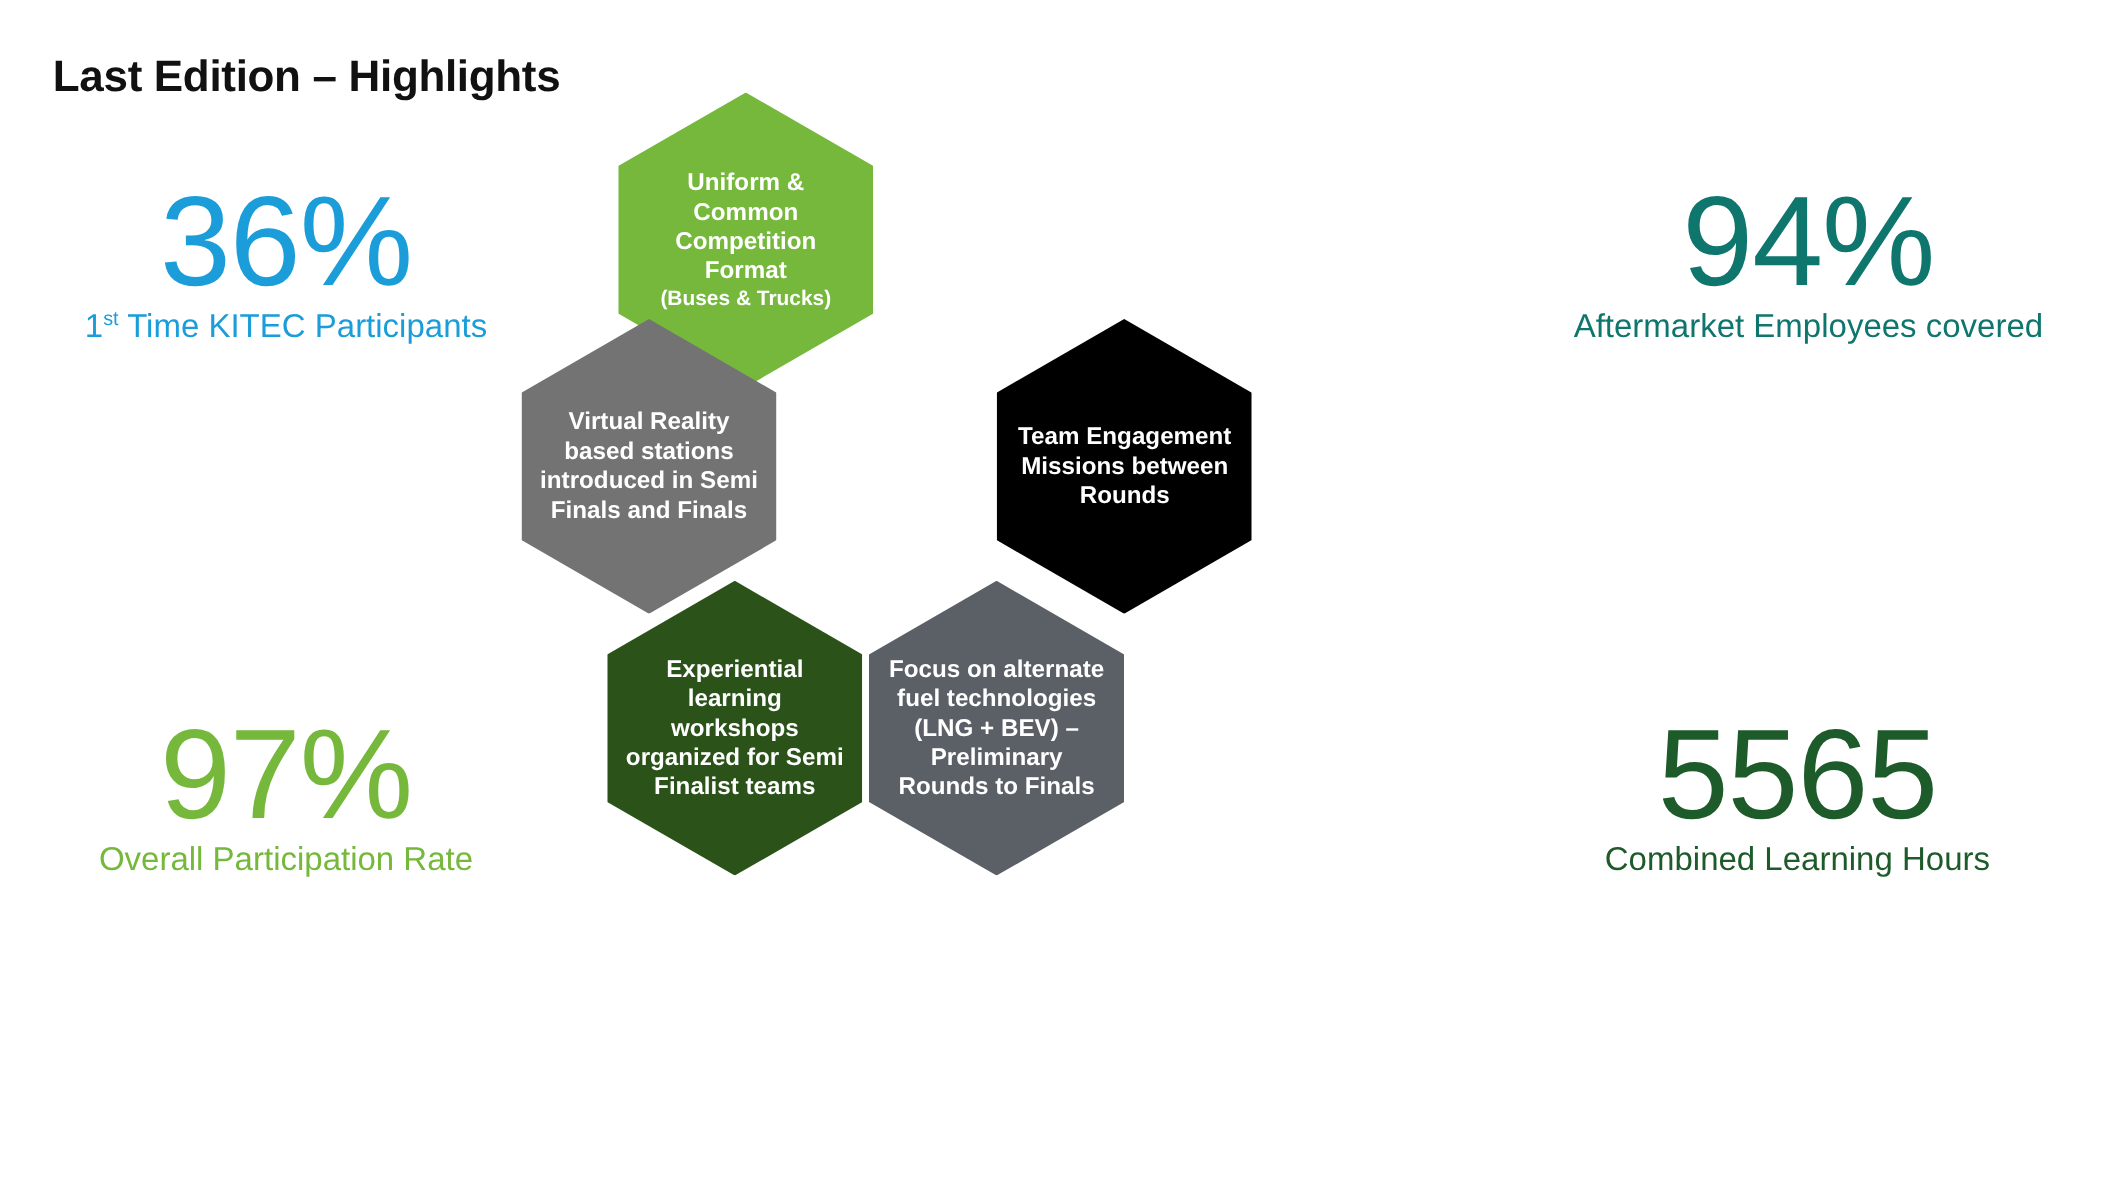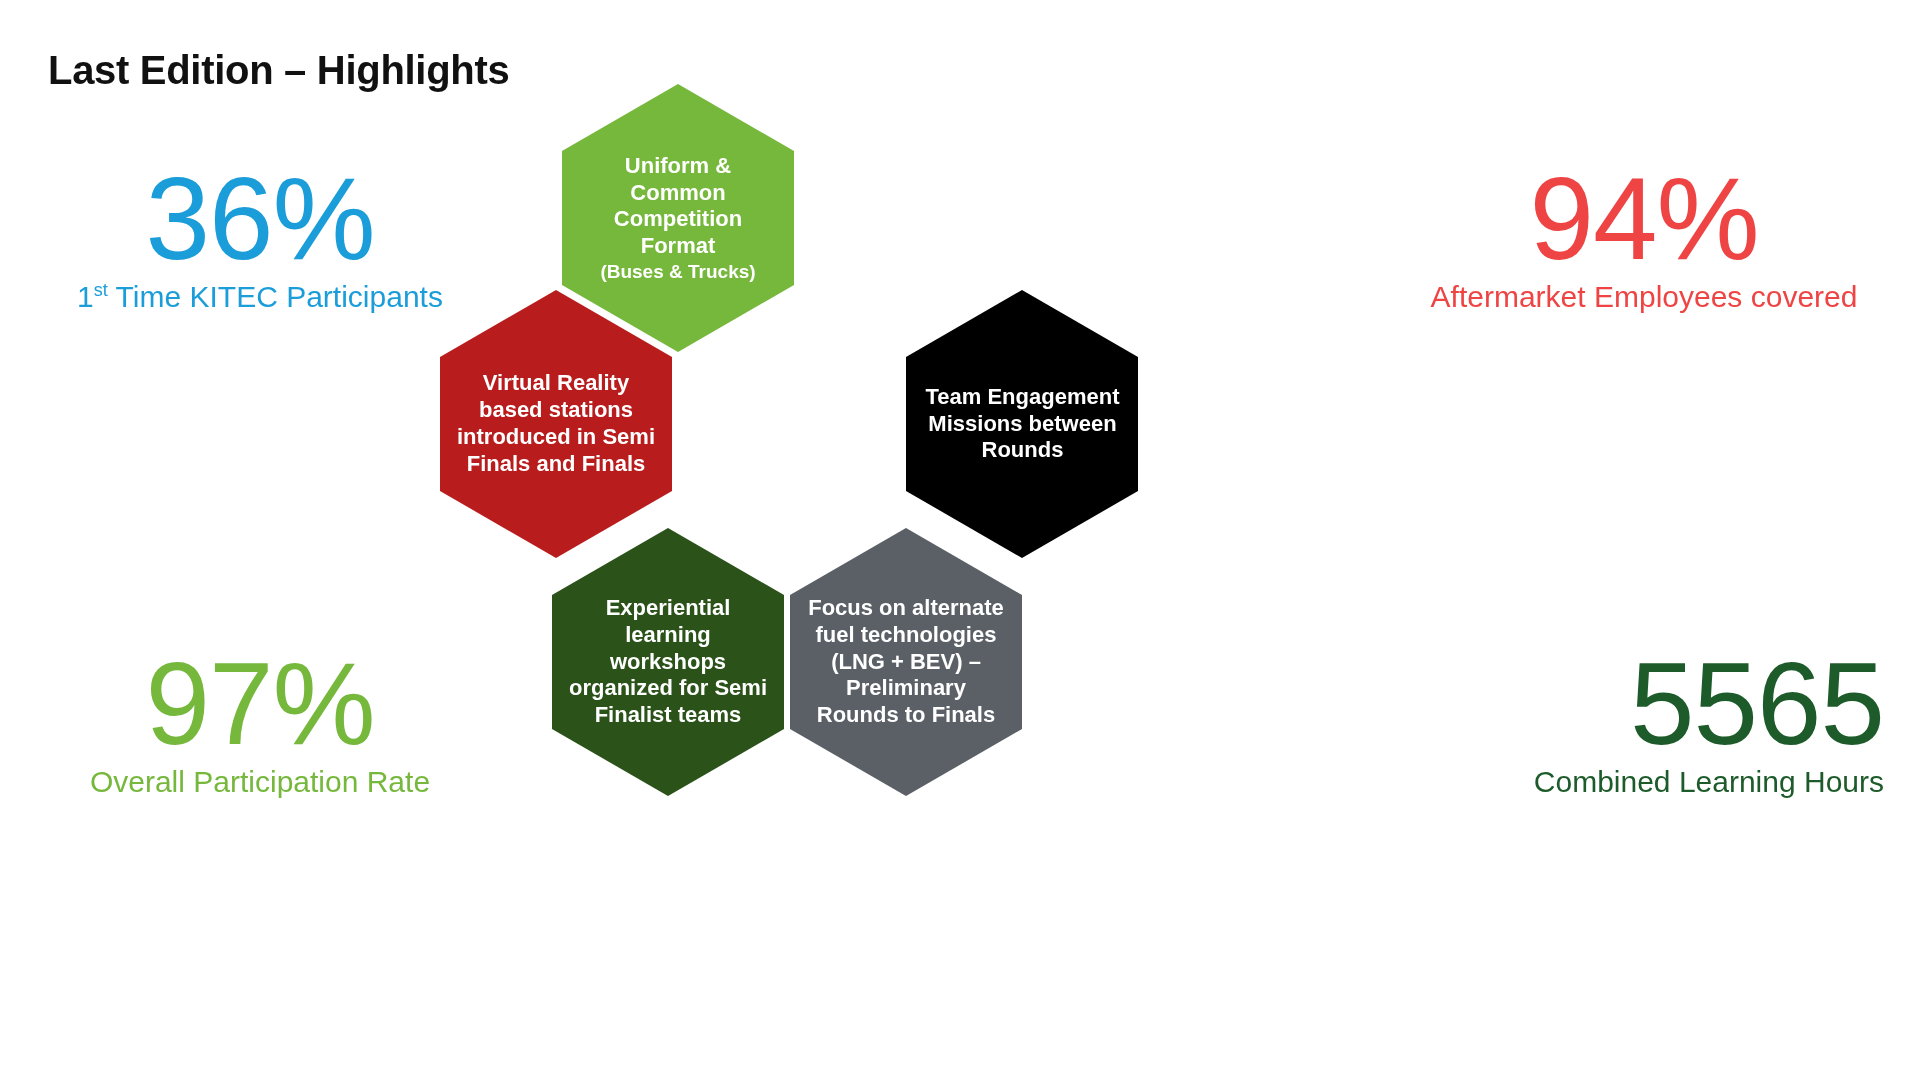--- a/index.html
+++ b/index.html
@@ -58,21 +58,21 @@
   }
   .stat .sup {
     font-size: 0.60em;
     vertical-align: super;
     line-height: 0;
   }
 
   #stat-top-left  { left: 30px;   top: 160px;  width: 460px; }
   #stat-top-right { right: 16px;  top: 160px;  width: 520px; }
   #stat-bottom-left  { left: 30px;  top: 645px; width: 460px; }
-  #stat-bottom-right { right: 36px; top: 645px; width: 500px; text-align: right; }
+  #stat-bottom-right { right: 36px; top: 645px; width: 500px; }
 
   
   #hex-grid {
     position: absolute;
     left: 0;
     top: 0;
     width: 1920px;
     height: 1080px;
   }
   .hex {
@@ -115,21 +115,21 @@
 
 <div id="slide" style="background: rgb(255, 255, 255);">
 
   <div id="slide-title">Last Edition – Highlights</div>
 
   <div class="stat" id="stat-top-left" style="color: rgb(27, 157, 217);">
     <span class="stat-value">36%</span>
     <span class="stat-label"><span>1</span><span class="sup">st</span><span> Time KITEC Participants</span></span>
   </div>
 
-  <div class="stat" id="stat-top-right" style="color: #ef4444;">
+  <div class="stat" id="stat-top-right" style="color: #0f766e;">
     <span class="stat-value">94%</span>
     <span class="stat-label">Aftermarket Employees covered</span>
   </div>
 
   <div class="stat" id="stat-bottom-left" style="color: rgb(118, 184, 60);">
     <span class="stat-value">97%</span>
     <span class="stat-label">Overall Participation Rate</span>
   </div>
 
   <div class="stat" id="stat-bottom-right" style="color: rgb(29, 91, 42);">
@@ -140,21 +140,21 @@
   <div id="hex-grid">
 
     <div class="hex" id="hex-uniform" style="background-color: rgb(118, 184, 60);">
       <div class="hex-text" style="color: rgb(255, 255, 255);">
         <span>Uniform &amp; Common Competition Format</span>
         <span class="sub">(Buses &amp; Trucks)</span>
       </div>
     </div>
 
 
-    <div class="hex" id="hex-vr" style="background-color: #b91c1c;">
+    <div class="hex" id="hex-vr" style="background-color: #737373; margin-left: 34px;">
       <div class="hex-text" style="color: rgb(255, 255, 255);">Virtual Reality based stations introduced in Semi Finals and Finals</div>
     </div>
 
 
     <div class="hex" id="hex-team" style="background-color: rgb(0, 0, 0); padding-left: 15px;">
       <div class="hex-text" style="color: rgb(255, 255, 255);">Team Engagement Missions between Rounds</div>
     </div>
 
     <div class="hex" id="hex-focus" style="background-color: rgb(91, 96, 103);">
       <div class="hex-text" style="color: rgb(255, 255, 255);">Focus on alternate fuel technologies (LNG + BEV) – Preliminary Rounds to Finals</div>

